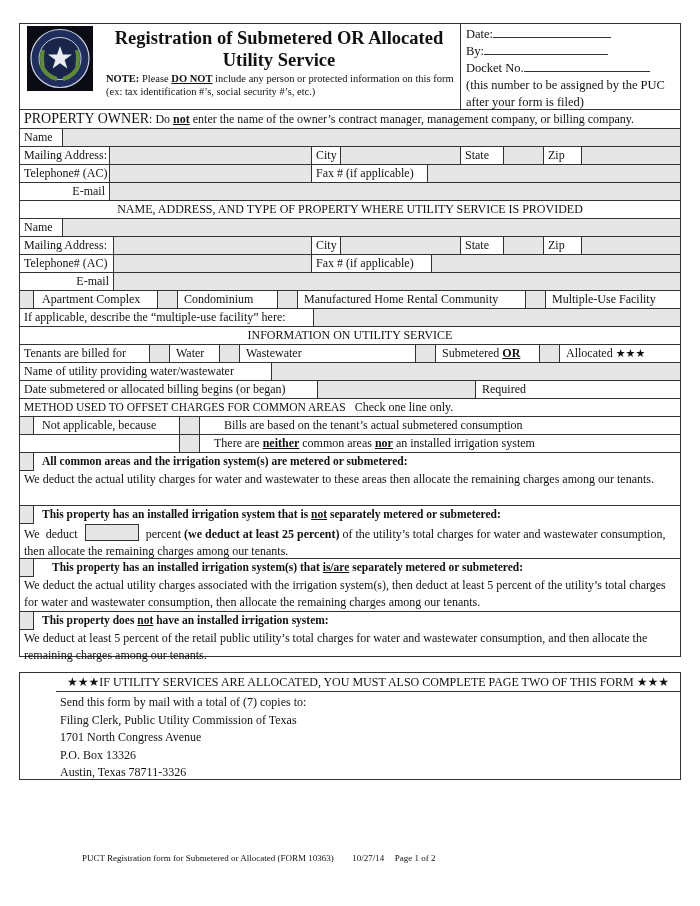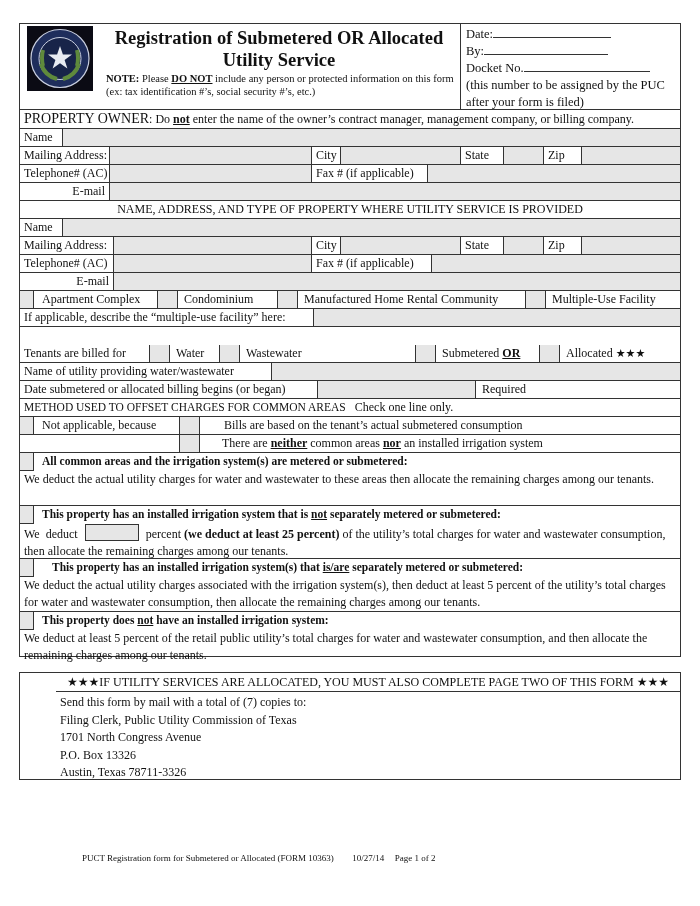--- a/index.html
+++ b/index.html
@@ -123,20 +123,23 @@
     <div class="chk" style="left:258px; width:20px;"></div>
     <div class="cell" style="left:278px; width:228px; padding-left:6px;">Manufactured Home Rental Community</div>
     <div class="chk" style="left:506px; width:20px;"></div>
     <div class="cell" style="left:526px; right:0; padding-left:6px;">Multiple-Use Facility</div>
   </div>
   <div class="row" style="top:199px; height:18px;">
     <div class="cell" style="left:0; width:294px;">If applicable, describe the “multiple-use facility” here:</div>
     <div class="cell fill" style="left:294px; right:0;"></div>
   </div>
 
+  <div class="row" style="top:217px; height:18px;">
+    <div class="cell center" style="left:0; width:100%;">INFORMATION ON UTILITY SERVICE</div>
+  </div>
   <div class="row" style="top:235px; height:18px;">
     <div class="cell" style="left:0; width:130px;">Tenants are billed for</div>
     <div class="chk" style="left:130px; width:20px;"></div>
     <div class="cell" style="left:150px; width:50px; padding-left:6px;">Water</div>
     <div class="chk" style="left:200px; width:20px;"></div>
     <div class="cell" style="left:220px; width:176px; padding-left:6px;">Wastewater</div>
     <div class="chk" style="left:396px; width:20px;"></div>
     <div class="cell" style="left:416px; width:104px; padding-left:6px;"><span>Submetered</span> <b><u>OR</u></b></div>
     <div class="chk" style="left:520px; width:20px;"></div>
     <div class="cell" style="left:540px; right:0; padding-left:6px;"><span>Allocated</span> <span style="font-family:'DejaVu Sans', sans-serif; font-size:11px;">★★★</span></div>
@@ -158,21 +161,21 @@
   </div>
   <div class="row" style="top:307px; height:18px;">
     <div class="chk" style="left:0; width:14px;"></div>
     <div class="cell" style="left:14px; width:146px; padding-left:8px;">Not applicable, because</div>
     <div class="chk" style="left:160px; width:20px;"></div>
     <div class="cell" style="left:180px; right:0; padding-left:24px;">Bills are based on the tenant’s actual submetered consumption</div>
   </div>
   <div class="row" style="top:325px; height:18px;">
     <div class="cell" style="left:0; width:160px;"></div>
     <div class="chk" style="left:160px; width:20px;"></div>
-    <div class="cell" style="left:180px; right:0; padding-left:22px;"><span>There are </span><b><u>neither</u></b><span> common areas </span><b><u>nor</u></b><span> an installed irrigation system</span></div>
+    <div class="cell" style="left:180px; right:0; padding-left:14px;"><span>There are </span><b><u>neither</u></b><span> common areas </span><b><u>nor</u></b><span> an installed irrigation system</span></div>
   </div>
 
   <div class="row" style="top:343px; height:18px; border-bottom:none;">
     <div class="chk" style="left:0; width:14px; border-bottom:1px solid #333;"></div>
     <div class="cell bold" style="left:14px; right:0; padding-left:8px; font-size:11.5px;">All common areas and the irrigation system(s) are metered or submetered:</div>
   </div>
   <div class="row para" style="top:361px; height:35px; white-space:normal;">We deduct the actual utility charges for water and wastewater to these areas then allocate the remaining charges among our tenants.</div>
 
   <div class="row" style="top:396px; height:18px; border-bottom:none;">
     <div class="chk" style="left:0; width:14px; border-bottom:1px solid #333;"></div>

